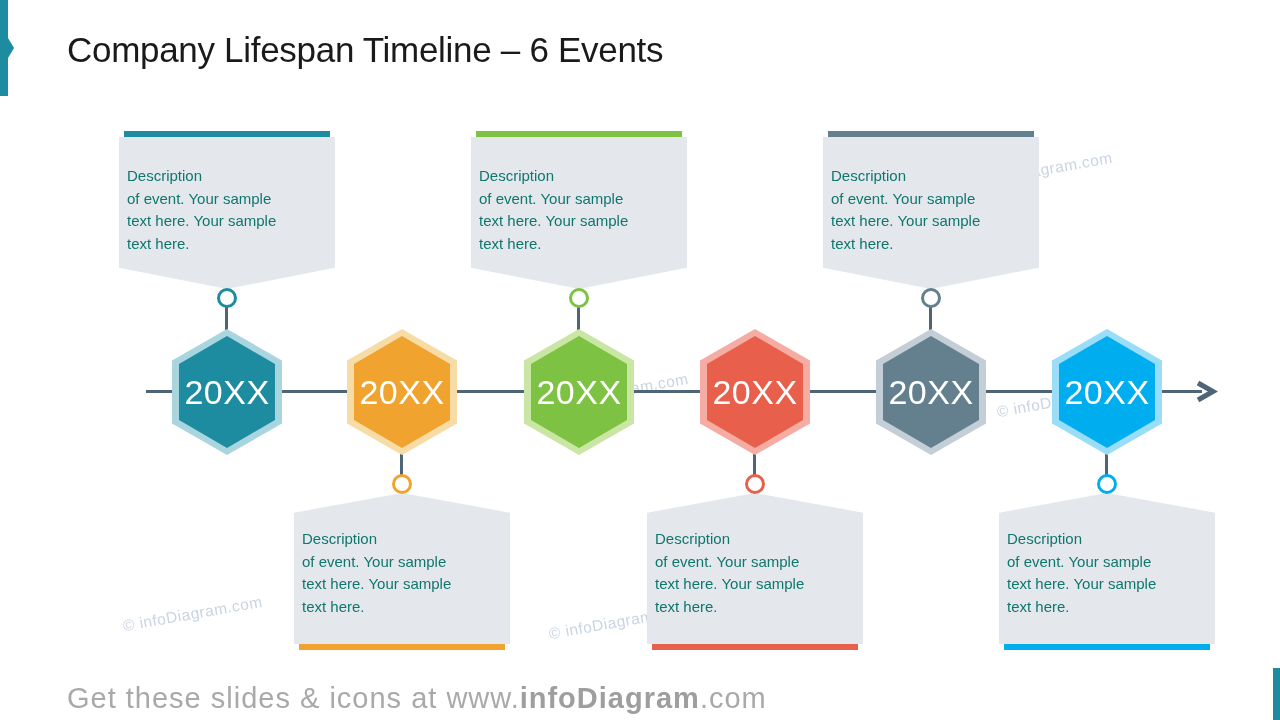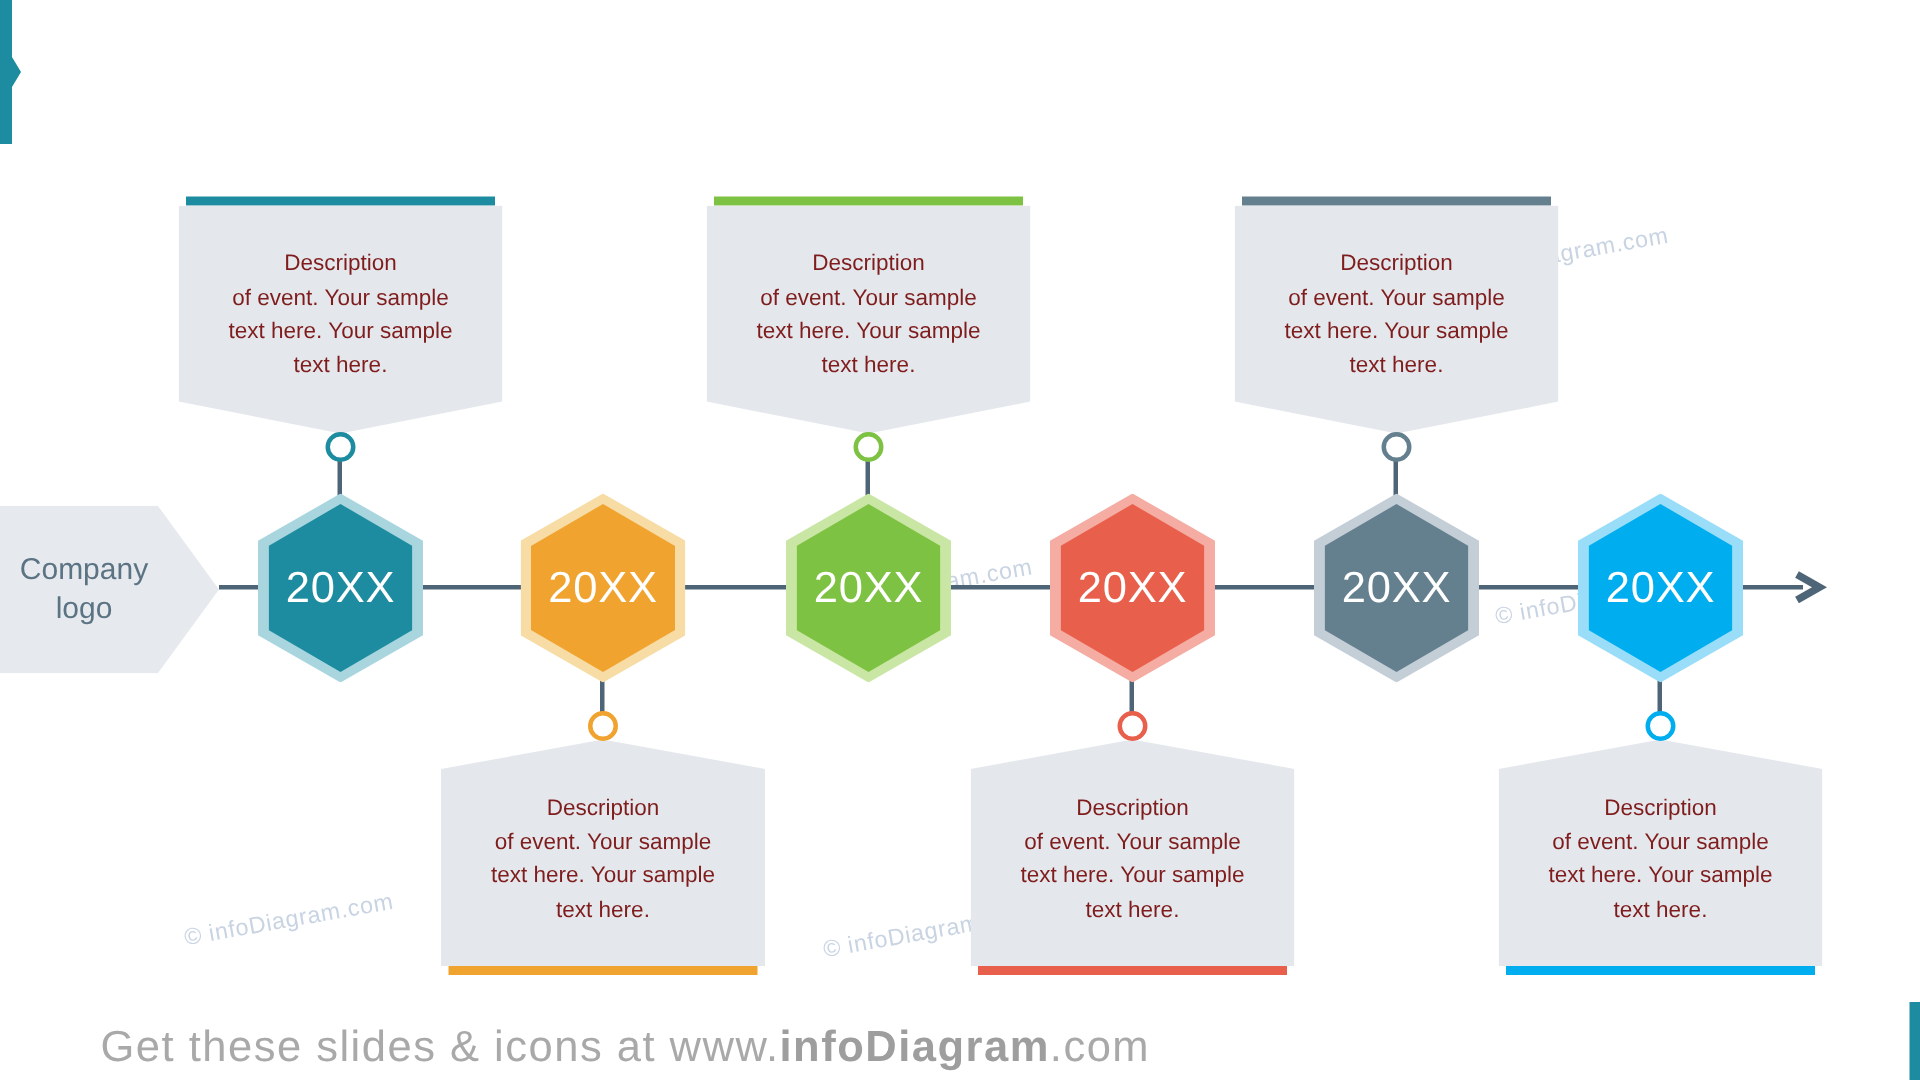--- a/index.html
+++ b/index.html
@@ -60,21 +60,21 @@
     background:var(--light);
     clip-path:polygon(50% 0,100% 25%,100% 75%,50% 100%,0 75%,0 25%);
     z-index:3;
   }
   .hex-inner {
     position:absolute; left:7px; top:7px; width:96px; height:112px;
     background:var(--main);
     clip-path:polygon(50% 0,100% 25%,100% 75%,50% 100%,0 75%,0 25%);
     display:flex; align-items:center; justify-content:center;
   }
-  .year { color:#ffffff; font-size:29px; letter-spacing:0.5px; }
+  .year { color:#ffffff; font-size:34px; letter-spacing:0.5px; }
 
   .connector {
     position:absolute; left:106px; width:3px; background:var(--line); z-index:2;
   }
   .event.top    .connector { top:306px; height:27px; }
   .event.bottom .connector { top:453px; height:23px; }
 
   .node {
     position:absolute; left:98px; width:20px; height:20px; border-radius:50%;
     background:#ffffff; border:3.5px solid var(--main); z-index:3;
@@ -94,56 +94,54 @@
   }
   .event.top .callout-box {
     top:137px; height:152px;
     clip-path:polygon(0 0, 100% 0, 100% 86%, 50% 100%, 0 86%);
   }
   .event.bottom .callout-box {
     top:493px; height:151px;
     clip-path:polygon(50% 0, 100% 13%, 100% 100%, 0 100%, 0 13%);
   }
   .desc {
-    position:absolute; left:8px; right:8px; text-align:center;
-    font-size:15px; line-height:22.5px; color:#7f1d1d; white-space:pre-line;
+    position:absolute; left:8px; right:8px; text-align:left;
+    font-size:15px; line-height:22.5px; color:#0f766e; white-space:pre-line;
   }
   .event.top    .desc { top:28px; }
   .event.bottom .desc { top:35px; }
 
   .footer {
     position:absolute; left:67px; top:682px; font-size:29px; color:#a9a9a9;
     letter-spacing:1px; z-index:3; white-space:nowrap;
   }
   .footer b { font-weight:700; color:#9e9e9e; }
 </style>
 </head>
 <body>
 
 <div class="slide" style="--accent: #1E8CA0; --line: #4E6577;">
 
   <div class="accent-tl"></div>
   <div class="accent-br"></div>
 
+  <div class="title">Company Lifespan Timeline – 6 Events</div>
 
   <div class="wm" style="left:545px; top:150px;">© infoDiagram.com</div>
   <div class="wm" style="left:972px; top:161px;">© infoDiagram.com</div>
   <div class="wm" style="left:548px; top:382px;">© infoDiagram.com</div>
   <div class="wm" style="left:996px; top:391px;">© infoDiagram.com</div>
   <div class="wm" style="left:122px; top:605px;">© infoDiagram.com</div>
   <div class="wm" style="left:548px; top:613px;">© infoDiagram.com</div>
 
   <div class="axis"></div>
   <svg class="axis-arrow" width="24" height="24">
     <path d="M4 3 L19 11.5 L4 20" fill="none" stroke="#4E6577" stroke-width="5"></path>
   </svg>
 
-  <div class="logo-shape">
-    <div class="logo-label">Company logo</div>
-  </div>
 
   <div class="event top e0" style="--main: #1E8CA0; --light: #A9D6DE; --line: #4E6577;">
     <div class="callout-bar"></div>
     <div class="callout-box">
       <div class="desc">Description
 of event. Your sample
 text here. Your sample
 text here.</div>
     </div>
     <div class="connector"></div>

